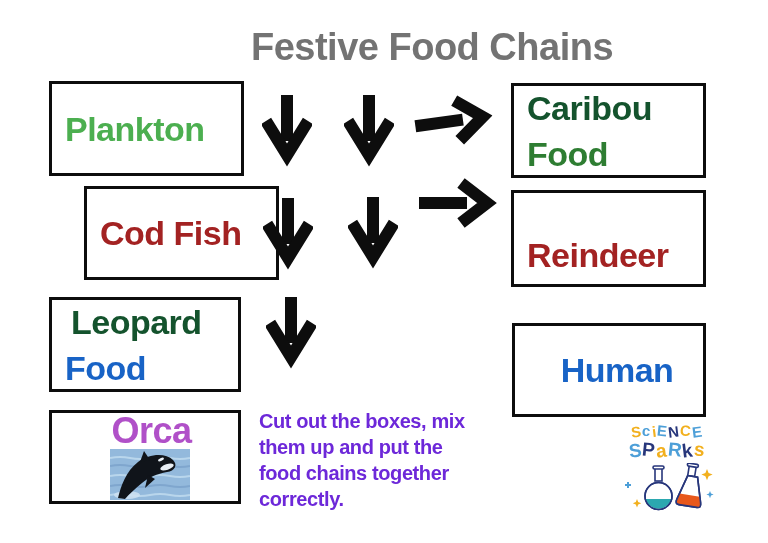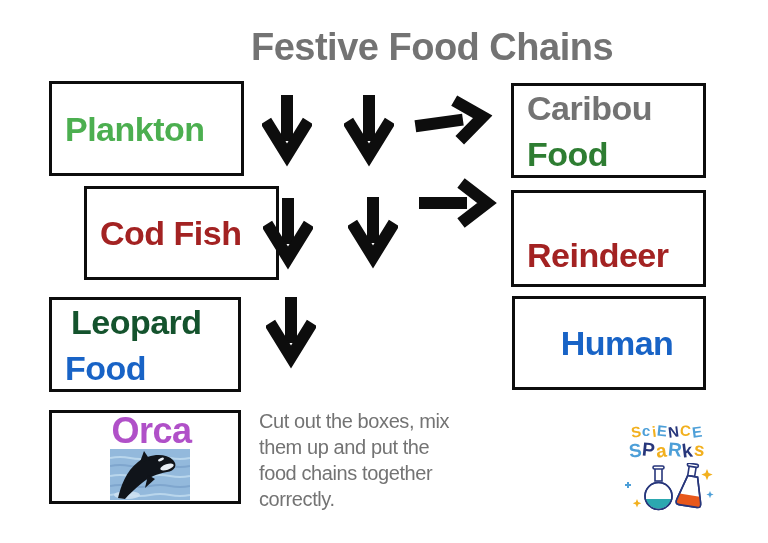--- a/index.html
+++ b/index.html
@@ -12,33 +12,33 @@
   .box .lbl{font-size:34px;font-weight:800;letter-spacing:-0.5px;line-height:1.0;}
   .pad{padding-left:13px;}
   .twoline{flex-direction:column;align-items:flex-start;justify-content:center;}
   .twoline .lbl{line-height:46px;}
   .b-plankton{left:49px;top:81px;width:195px;height:95px;}
   .b-cod{left:49px;top:186px;width:195px;height:94px;margin-left:35px;}
   .b-leopard{left:49px;top:297px;width:192px;height:95px;}
   .b-orca{left:49px;top:410px;width:192px;height:94px;flex-direction:column;}
   .b-caribou{left:511px;top:83px;width:195px;height:95px;}
   .b-reindeer{left:511px;top:190px;width:195px;height:97px;}
-  .b-human{left:512px;top:296px;width:194px;height:94px;justify-content:center;padding-left:16px;}
+  .b-human{left:512px;top:323px;width:194px;height:94px;justify-content:center;padding-left:16px;}
   .b-orca .lbl{font-size:36px;}
   .orca-img{margin-left:9px;display:block;}
   .arr{position:absolute;}
   .a-d1{left:262px;top:95px;}
   .a-d2{left:344px;top:95px;}
   .a-r1{left:413px;top:94px;transform:rotate(-8deg);}
   .a-d3{left:263px;top:198px;}
   .a-d4{left:348px;top:197px;}
   .a-r2{left:417px;top:176px;}
   .a-d5{left:266px;top:297px;}
   .instructions{position:absolute;left:259px;top:388px;width:250px;
-        font-size:20px;font-weight:400;line-height:26px;color:#737373;
+        font-size:20px;font-weight:700;line-height:26px;color:#6d28d9;
         white-space:pre-line;letter-spacing:-0.4px;}
   .logo{position:absolute;left:606px;top:423px;width:122px;text-align:center;}
   .logo-word{position:relative;font-weight:800;letter-spacing:1px;}
   .logo-science{font-size:15px;line-height:17px;}
   .logo-sparks{font-size:19px;line-height:21px;}
   .logo-word span{display:inline-block;}
   .logo-word span:nth-child(odd){transform:rotate(-7deg);}
   .logo-word span:nth-child(even){transform:rotate(6deg) translateY(-1px);}
   .splash{position:absolute;left:8px;top:3px;width:104px;height:15px;border-radius:8px;
           z-index:-1;}
@@ -78,21 +78,21 @@
       <ellipse cx="17" cy="46" rx="13" ry="4" fill="#CFE2F2" opacity="0.85"></ellipse>
       <path d="M8,49 C11,37 16,22 28,13 C40,4 56,4 63,11 C68,16 65,22 57,23 C47,25 39,28 32,34 C25,40 19,45 15,50 Z" fill="#10141A"></path>
       <path d="M30,13 L34,2 L40,11 Z" fill="#10141A"></path>
       <path d="M38,26 L35,39 L45,30 Z" fill="#10141A"></path>
       <ellipse cx="57" cy="18" rx="7" ry="2.8" fill="#E8EEF4" transform="rotate(-18 57 18)"></ellipse>
       <ellipse cx="51" cy="10.5" rx="3.2" ry="1.4" fill="#E8EEF4" transform="rotate(-24 51 10.5)"></ellipse>
     </svg>
   </div>
 
   <div class="box b-caribou twoline">
-    <span class="lbl pad" style="color: #737373;">Caribou</span>
+    <span class="lbl pad" style="color: #14532d;">Caribou</span>
     <span class="lbl pad" style="color: rgb(46, 125, 50);">Food</span>
   </div>
 
   <div class="box b-reindeer">
     <span class="lbl pad" style="color: rgb(163, 34, 34); margin-top: 32px;">Reindeer</span>
   </div>
 
   <div class="box b-human">
     <span class="lbl" style="color: rgb(24, 99, 198);">Human</span>
   </div>

